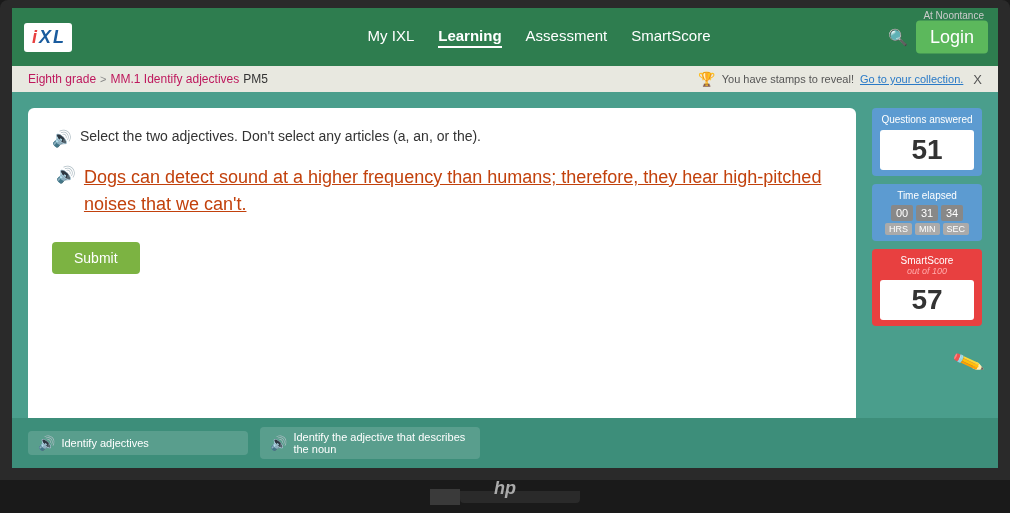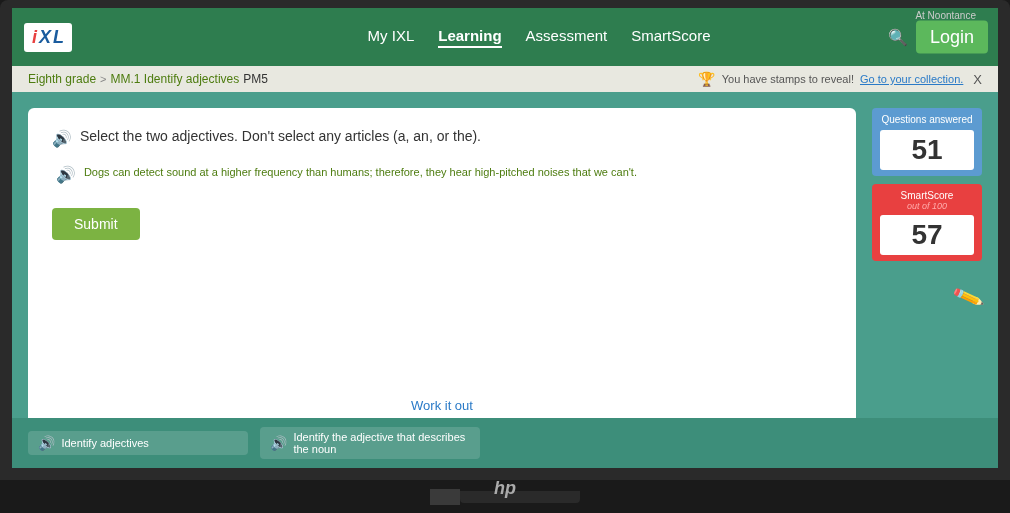--- a/index.html
+++ b/index.html
@@ -103,21 +103,21 @@
       border: none;
       padding: 6px 14px;
       border-radius: 4px;
       font-size: 18px;
       cursor: pointer;
     }
 
     .top-right-corner {
       position: absolute;
       top: 0;
-      right: 16px;
+      right: 8px;
       font-size: 10px;
       color: #ccc;
       padding: 2px 6px;
     }
 
     
     .breadcrumb-bar {
       background: #e8e8e0;
       padding: 4px 16px;
       display: flex;
@@ -128,21 +128,21 @@
       height: 26px;
     }
 
     .breadcrumb-left {
       display: flex;
       align-items: center;
       gap: 4px;
     }
 
     .breadcrumb-link {
-      color: #4d7c0f;
+      color: #be185d;
       cursor: pointer;
       font-size: 12px;
     }
 
     .breadcrumb-sep {
       color: #888;
       font-size: 11px;
     }
 
     .breadcrumb-current {
@@ -214,23 +214,24 @@
 
     .sentence-block {
       display: flex;
       align-items: flex-start;
       gap: 8px;
       margin-bottom: 20px;
       margin-left: 4px;
     }
 
     .sentence-text {
-      font-size: 11px;
-      color: #4d7c0f;
+      font-size: 18px;
+      color: #c2410c;
       line-height: 1.5;
+      text-decoration: underline;
     }
 
     .submit-btn {
       background: #7cb342;
       color: white;
       border: none;
       padding: 8px 22px;
       border-radius: 4px;
       font-size: 14px;
       cursor: pointer;
@@ -511,37 +512,45 @@
           
           <div class="sentence-block">
             <span class="speaker-icon">🔊</span>
             <span class="sentence-text">Dogs can detect sound at a higher frequency than humans; therefore, they hear high-pitched noises that we can't.</span>
           </div>
 
           
           <button class="submit-btn">Submit</button>
         </div>
 
-        <div class="bottom-section">
-          <div>
-            <a class="work-it-out-link">Work it out</a>
-          </div>
-          <div class="not-ready">Not feeling ready yet? These can help:</div>
-        </div>
       </div>
     </div>
 
     <div class="right-panel">
 
       <div class="stat-box">
         <div class="stat-label">Questions
 answered</div>
         <div class="stat-value">51</div>
       </div>
 
+      <div class="time-box">
+        <div class="time-label">Time
+elapsed</div>
+        <div class="time-display">
+          <span class="time-seg">00</span>
+          <span class="time-seg">31</span>
+          <span class="time-seg">34</span>
+        </div>
+        <div class="time-sub">
+          <span class="time-sub-seg">HRS</span>
+          <span class="time-sub-seg">MIN</span>
+          <span class="time-sub-seg">SEC</span>
+        </div>
+      </div>
 
       <div class="smart-score-box">
         <div class="smart-score-label">SmartScore</div>
         <div class="smart-score-sub">out of 100</div>
         <div class="smart-score-value">57</div>
       </div>
 
       <div style="text-align:right; margin-top:8px;">
         <span class="pencil-icon">✏️</span>
       </div>

